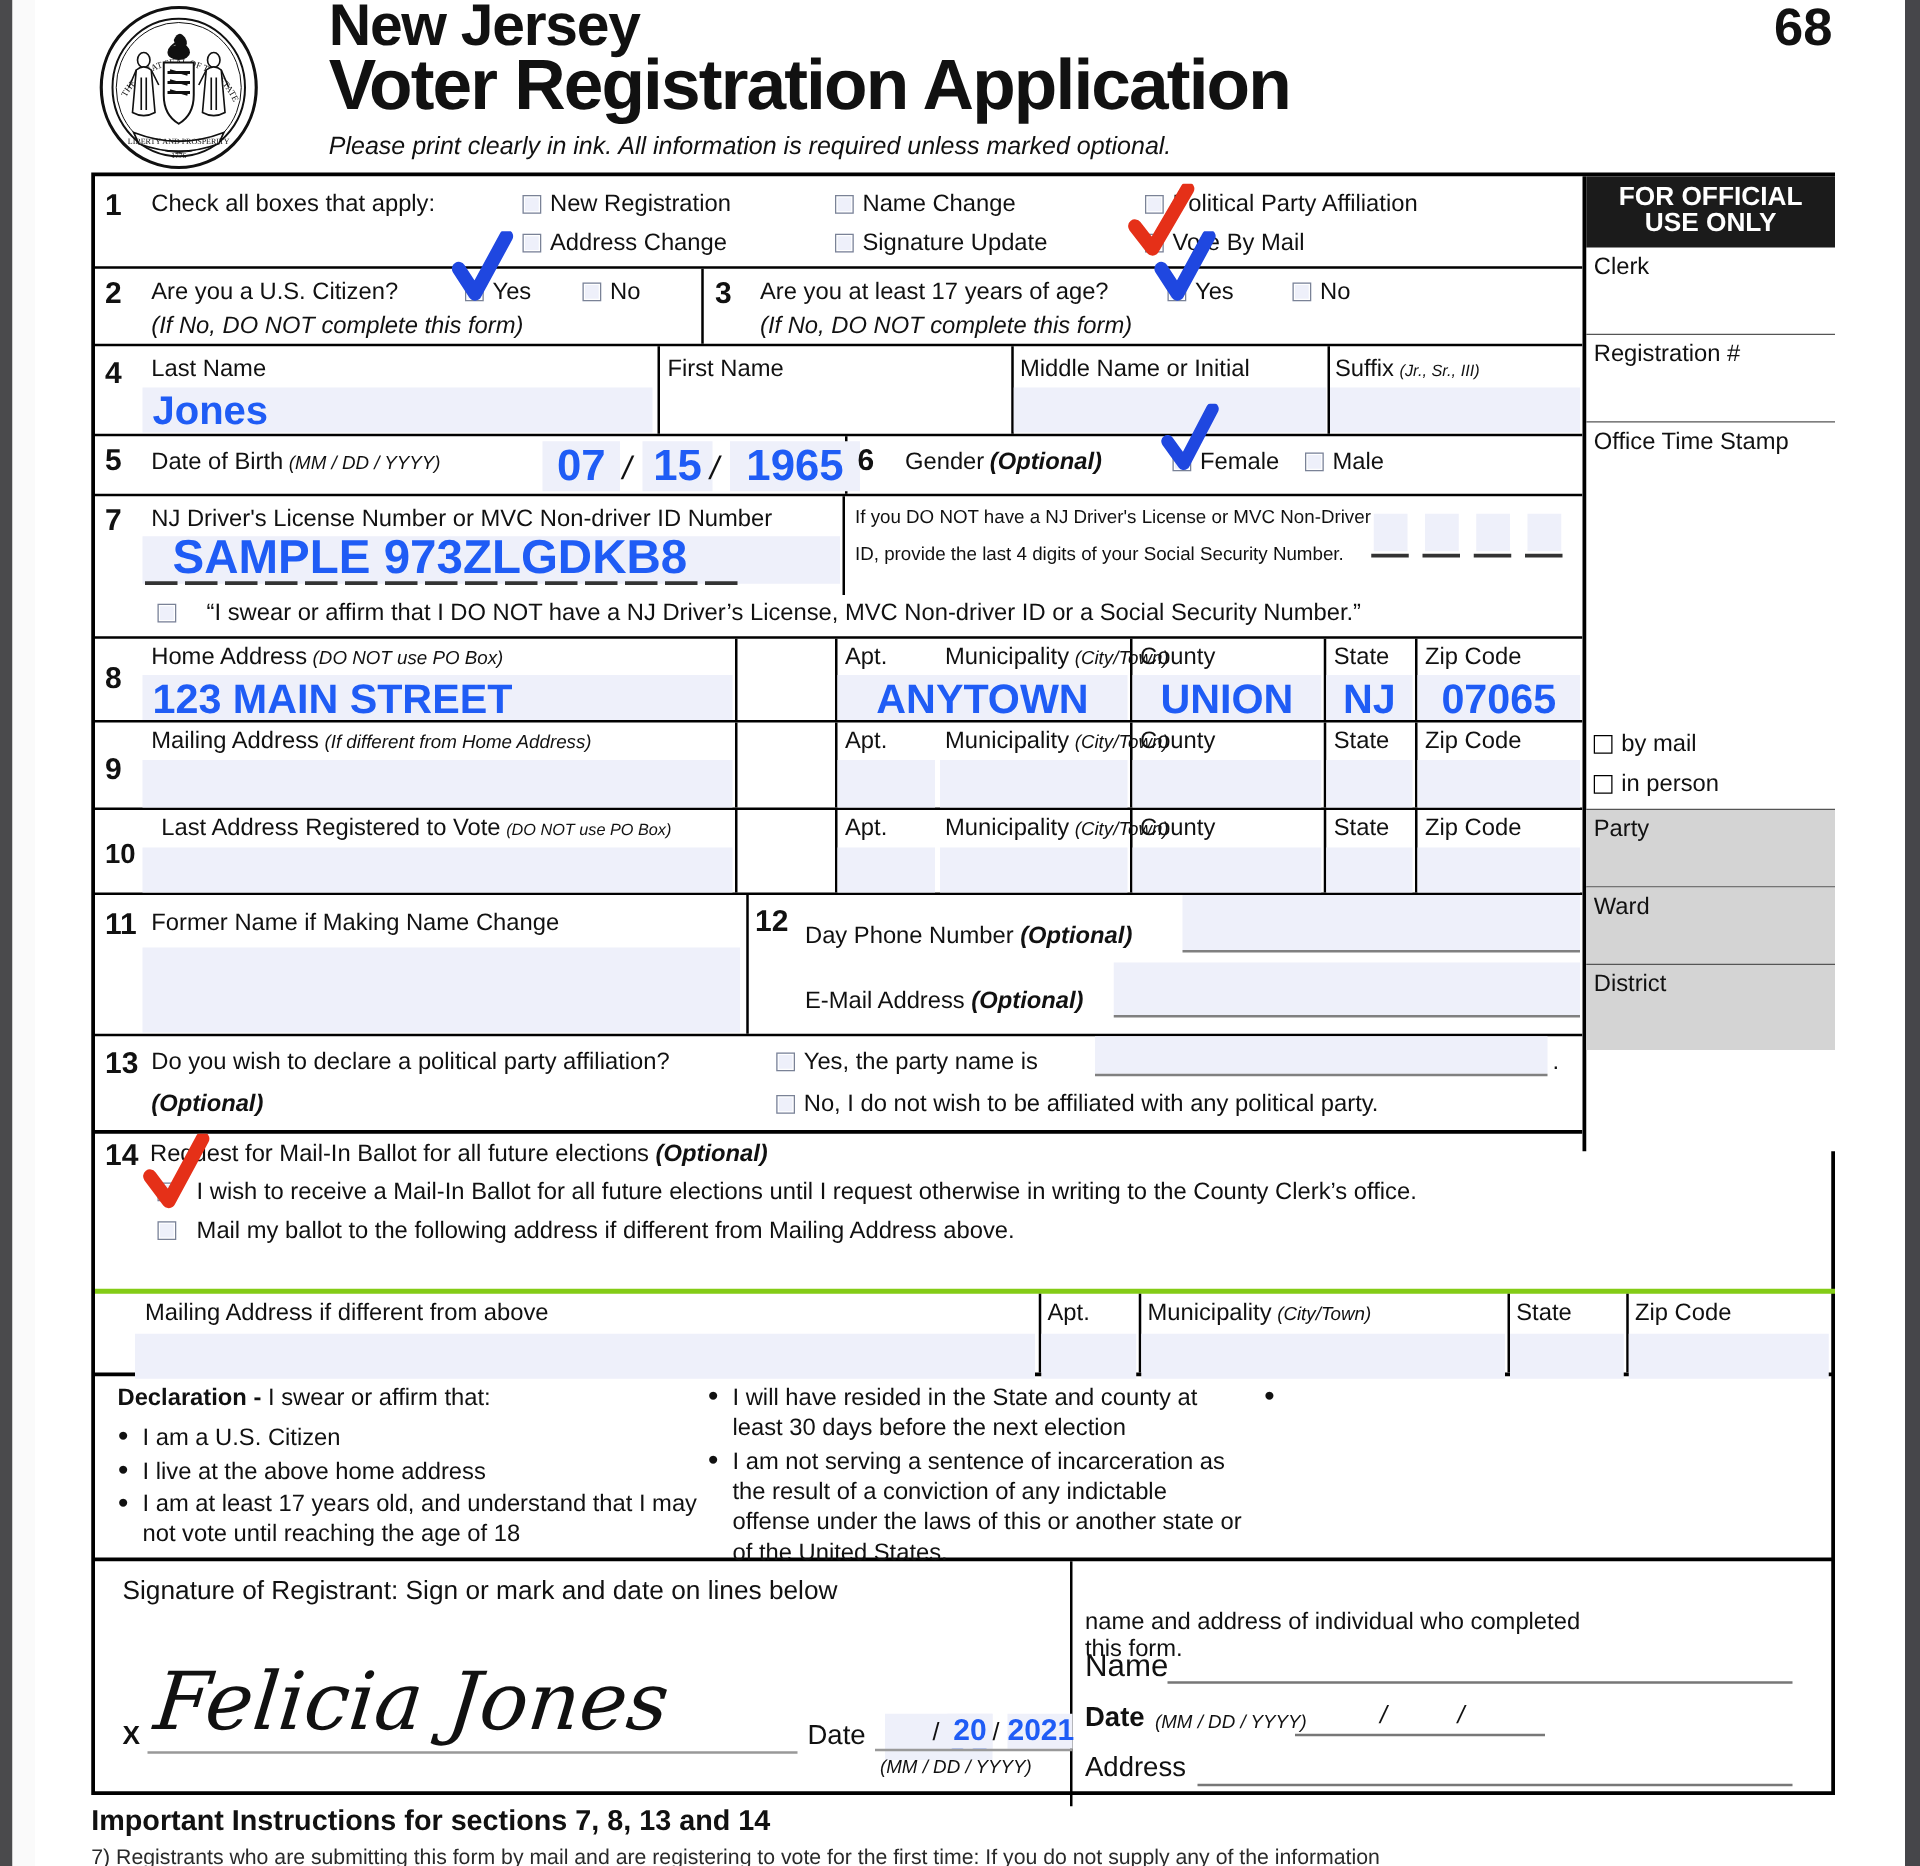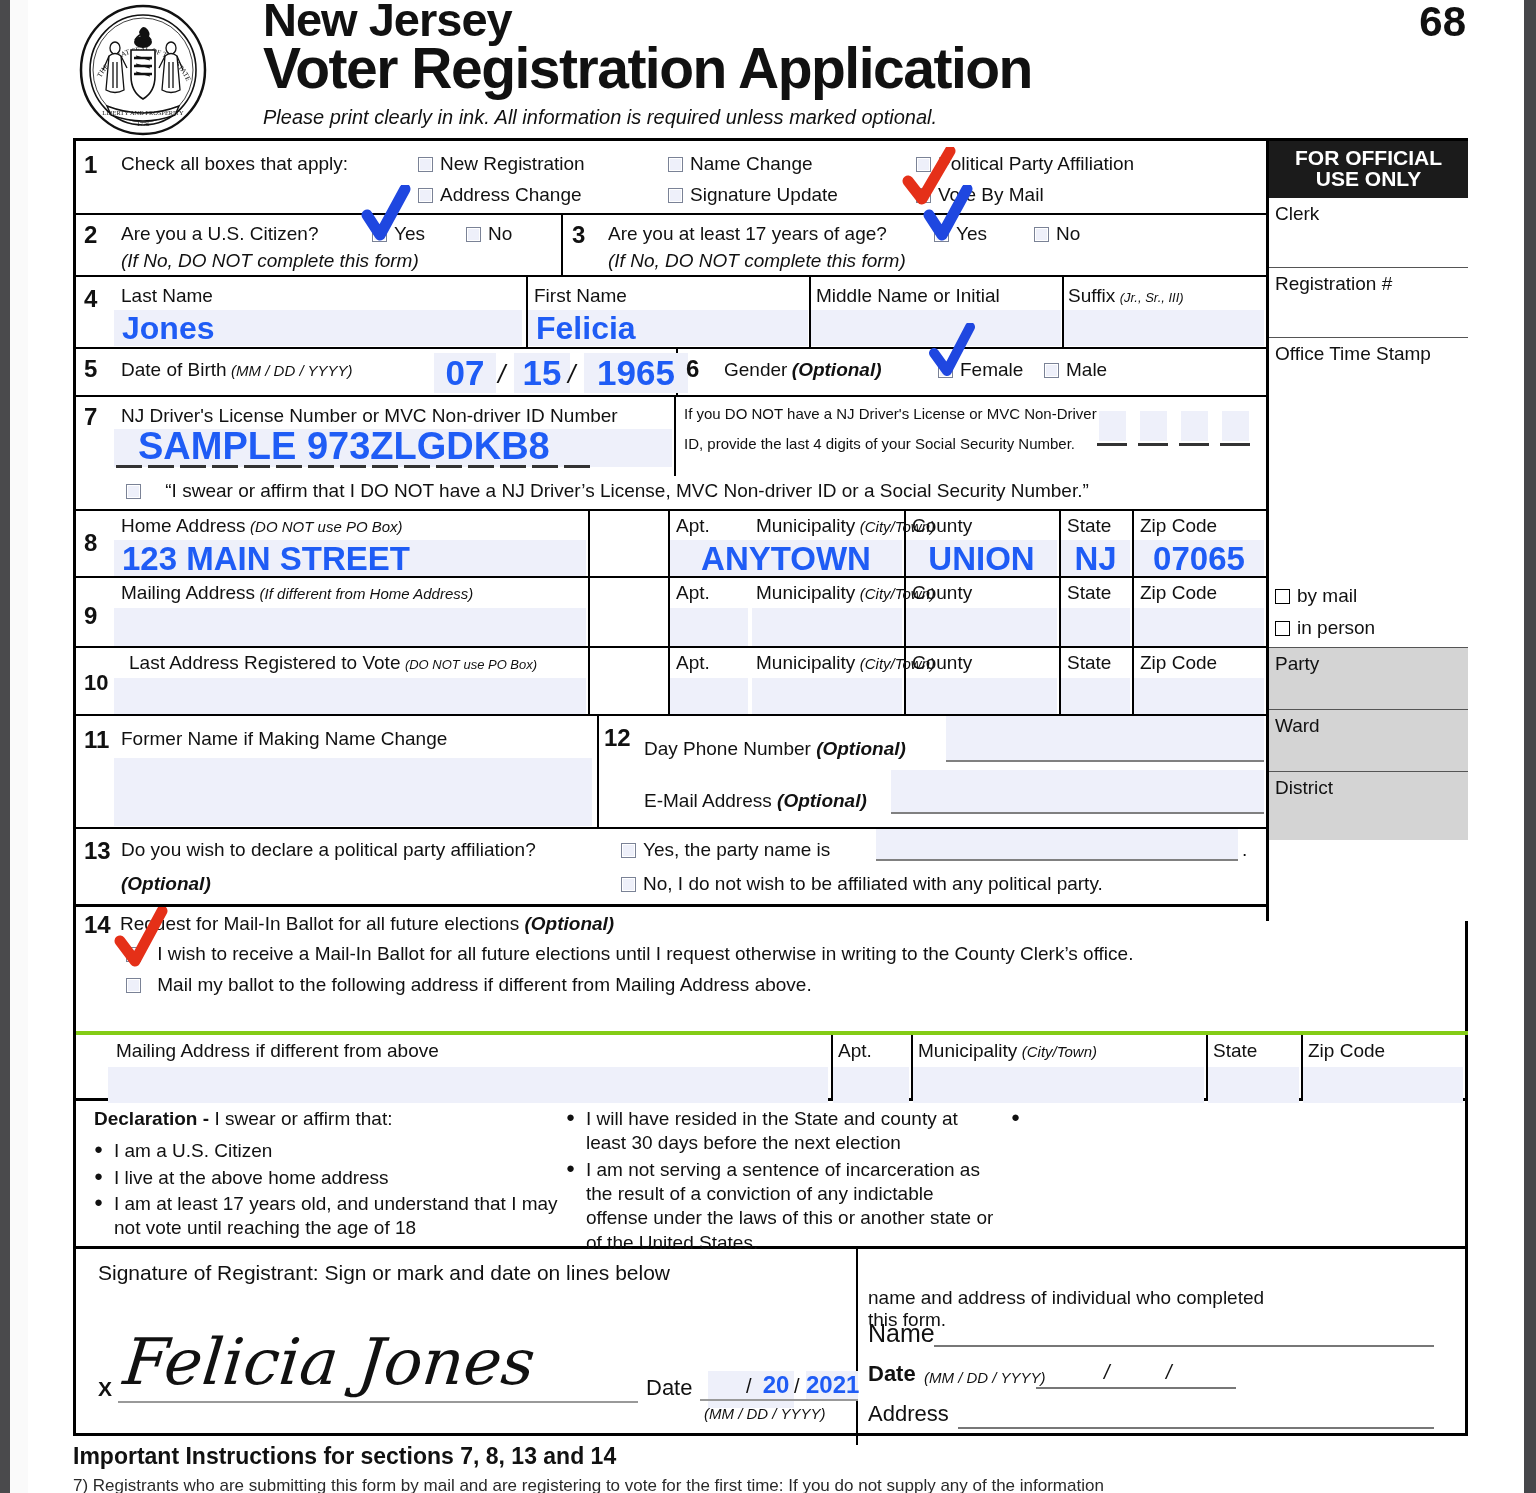--- a/index.html
+++ b/index.html
@@ -253,21 +253,20 @@
       <div class="row" id="r4">
         <div class="num" style="top:8px;">4</div>
         <div class="vline" style="left:450px;"></div>
         <div class="vline" style="left:733px;"></div>
         <div class="vline" style="left:986px;"></div>
 
         <div class="lbl" style="position:absolute;left:45px;top:8px;">Last  Name</div>
         <div class="fill ink" style="position:absolute;left:38px;top:33px;width:408px;height:36px;font-size:32px;padding-left:8px;box-sizing:border-box;">Jones</div>
 
         <div class="lbl" style="position:absolute;left:458px;top:8px;">First  Name</div>
-        <div class="fill ink" style="position:absolute;left:452px;top:33px;width:280px;height:36px;font-size:32px;padding-left:8px;box-sizing:border-box;">Felicia</div>
 
         <div class="lbl" style="position:absolute;left:740px;top:8px;">Middle Name or Initial</div>
         <div class="fill" style="position:absolute;left:735px;top:33px;width:250px;height:36px;"></div>
 
         <div style="position:absolute;left:992px;top:8px;">
           <span class="lbl">Suffix</span>
           <span class="xsmall ital">(Jr., Sr., III)</span>
         </div>
         <div class="fill" style="position:absolute;left:988px;top:33px;width:200px;height:36px;"></div>
       </div>

